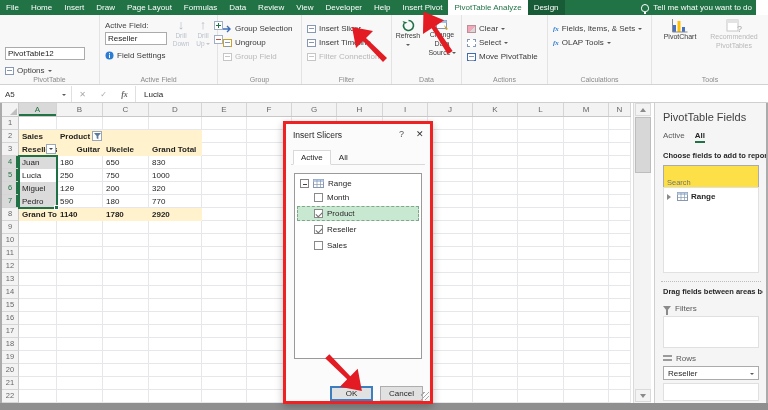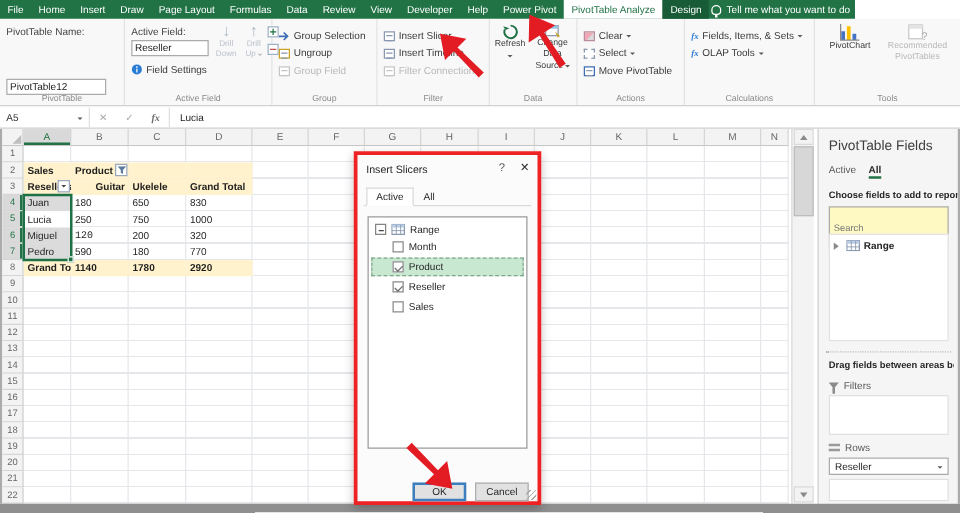--- a/index.html
+++ b/index.html
@@ -1,20 +1,20 @@
 <!DOCTYPE html>
 <html><head>
 <meta charset="utf-8">
 <style>
   *{margin:0;padding:0;box-sizing:border-box}
   body{background:#ddd;font-family:"Liberation Sans",sans-serif}
   .app{position:relative;width:768px;height:410px;background:#fff;overflow:hidden;font-family:"Liberation Sans",sans-serif}
 
   
-  .tabbar{position:absolute;left:0;top:0;width:684px;height:15px;background:#217346;display:flex;align-items:stretch;z-index:5}
+  .tabbar{position:absolute;left:0;top:0;width:756px;height:15px;background:#217346;display:flex;align-items:stretch;z-index:5}
   .rtab{font-size:8px;color:#fff;padding:0 6px;display:flex;align-items:center;white-space:nowrap;cursor:default}
   .rtab.active{background:#ffffff;color:#217346}
   .rtab.context{background:#185c37}
   .tellme{position:absolute;right:4px;top:0;height:15px;display:flex;align-items:center;gap:4px;color:#fff;font-size:8px;white-space:nowrap}
   .bulb{width:8px;height:8px;border:1px solid #fff;border-radius:50% 50% 40% 40%;position:relative}
   .bulb::after{content:"";position:absolute;left:2px;bottom:-3px;width:2px;height:2px;background:#fff}
 
   
   .ribbon{position:absolute;left:0;top:15px;width:768px;height:70px;background:#F8F8F8;border-bottom:1px solid #D2D2D2;z-index:4}
   .rgroup{position:absolute;top:0;height:69px;border-right:1px solid #E3E3E3}
@@ -82,21 +82,21 @@
   .sarrow.up{border-bottom:4px solid #8a8a8a;margin-top:-3px}
   .sarrow.down{border-top:4px solid #8a8a8a;margin-bottom:-3px}
   .sthumb{position:absolute;left:1px;top:14px;width:16px;height:56px;background:#D7D7D7;border:1px solid #BDBDBD}
 
   
   .pane{position:absolute;left:654px;top:103px;width:112px;height:300px;background:#F5F5F5;border-left:1px solid #CFCFCF;z-index:3;overflow:hidden}
   .pane-title{position:absolute;left:8px;top:8px;font-size:11px;color:#404040;white-space:nowrap}
   .pane-tabs{position:absolute;left:8px;top:28px;display:flex;gap:10px;font-size:8px;color:#595959}
   .pane-tab-all{font-weight:bold;color:#262626;border-bottom:2px solid #217346;padding-bottom:1px}
   .choose{position:absolute;left:8px;top:48px;font-size:7.5px;font-weight:bold;color:#262626;white-space:nowrap}
-  .searchbox{position:absolute;left:8px;top:62px;width:96px;height:14px;border:1px solid #ABABAB;background:#fef9c3;font-size:7.5px;color:#767676;padding:16px 3px;font-family:"Liberation Sans",sans-serif}
+  .searchbox{position:absolute;left:8px;top:62px;width:96px;height:14px;border:1px solid #ABABAB;background:#fde047;font-size:7.5px;color:#767676;padding:16px 3px;font-family:"Liberation Sans",sans-serif}
   .fieldlist{position:absolute;left:8px;top:84px;width:96px;height:86px;background:#fff;border:1px solid #E1E1E1}
   .fielditem{display:flex;align-items:center;gap:3px;padding:4px 3px;font-size:8px;font-weight:bold;color:#262626}
   .caret-r{width:0;height:0;border:3px solid transparent;border-left:4px solid #8a8a8a}
   .dots{position:absolute;left:6px;top:178px;width:100px;border-top:1px dotted #BDBDBD}
   .draglbl{position:absolute;left:8px;top:184px;font-size:7.5px;font-weight:bold;color:#262626;white-space:nowrap;width:100px;overflow:hidden}
   .arealbl{position:absolute;left:8px;display:flex;align-items:center;gap:4px;font-size:8px;color:#595959}
   .areabox{position:absolute;left:8px;width:96px;background:#fff;border:1px solid #E0E0E0}
   .funnel{width:0;height:0;border-left:4px solid transparent;border-right:4px solid transparent;border-top:5px solid #8a8a8a;position:relative}
   .funnel::after{content:"";position:absolute;left:-1px;top:-1px;width:2px;height:5px;background:#8a8a8a}
   .rowsic{width:9px;height:8px;border-top:2px solid #9a9a9a;background:linear-gradient(#9a9a9a,#9a9a9a) 0 2px/9px 2px no-repeat,linear-gradient(#9a9a9a,#9a9a9a) 0 6px/9px 2px no-repeat}
@@ -139,34 +139,38 @@
       <div class="rtab">Home</div>
       <div class="rtab">Insert</div>
       <div class="rtab">Draw</div>
       <div class="rtab">Page Layout</div>
       <div class="rtab">Formulas</div>
       <div class="rtab">Data</div>
       <div class="rtab">Review</div>
       <div class="rtab">View</div>
       <div class="rtab">Developer</div>
       <div class="rtab">Help</div>
-      <div class="rtab">Power Pivot</div>
+      <div class="rtab">Insert Pivot</div>
       <div class="rtab active">PivotTable Analyze</div>
       <div class="rtab context">Design</div>
       <div class="tellme">
       <span class="bulb"></span>
       <span>Tell me what you want to do</span>
     </div>
   </div>
 
   <div class="ribbon">
 
     <div class="rgroup" style="left:0;width:100px">
-      <div class="rlabel" style="padding-top:5px;height:16px">PivotTable Name:</div>
       <input class="rinput" style="width: 80px; margin-top: 32px;" value="PivotTable12">
+      <div class="rrow" style="margin-top:4px">
+        <span class="ic boxic lines"></span>
+        <span>Options</span>
+        <span class="car"></span>
+      </div>
       <div class="rgl">PivotTable</div>
     </div>
 
     <div class="rgroup" style="left:100px;width:118px">
       <div class="rlabel" style="padding-top:5px;height:16px">Active Field:</div>
       <input class="rinput" style="width: 62px;" value="Reseller">
       <div class="rrow" style="margin-top:4px">
         <svg class="ic" width="9" height="9">
             <circle cx="4.5" cy="4.5" r="4" fill="#2B7CD3"></circle>
             <rect x="4" y="2" width="1" height="1.4" fill="#fff"></rect>

